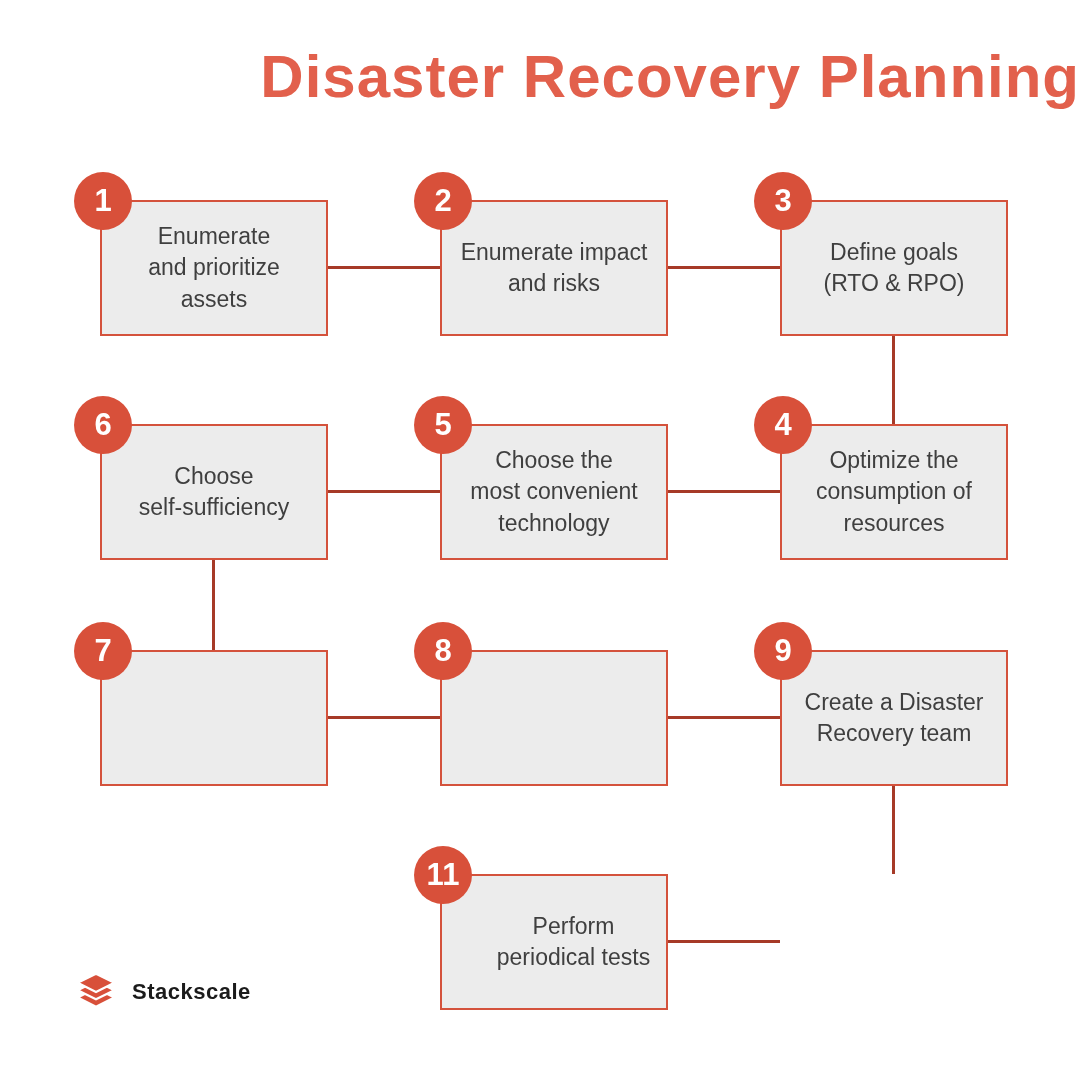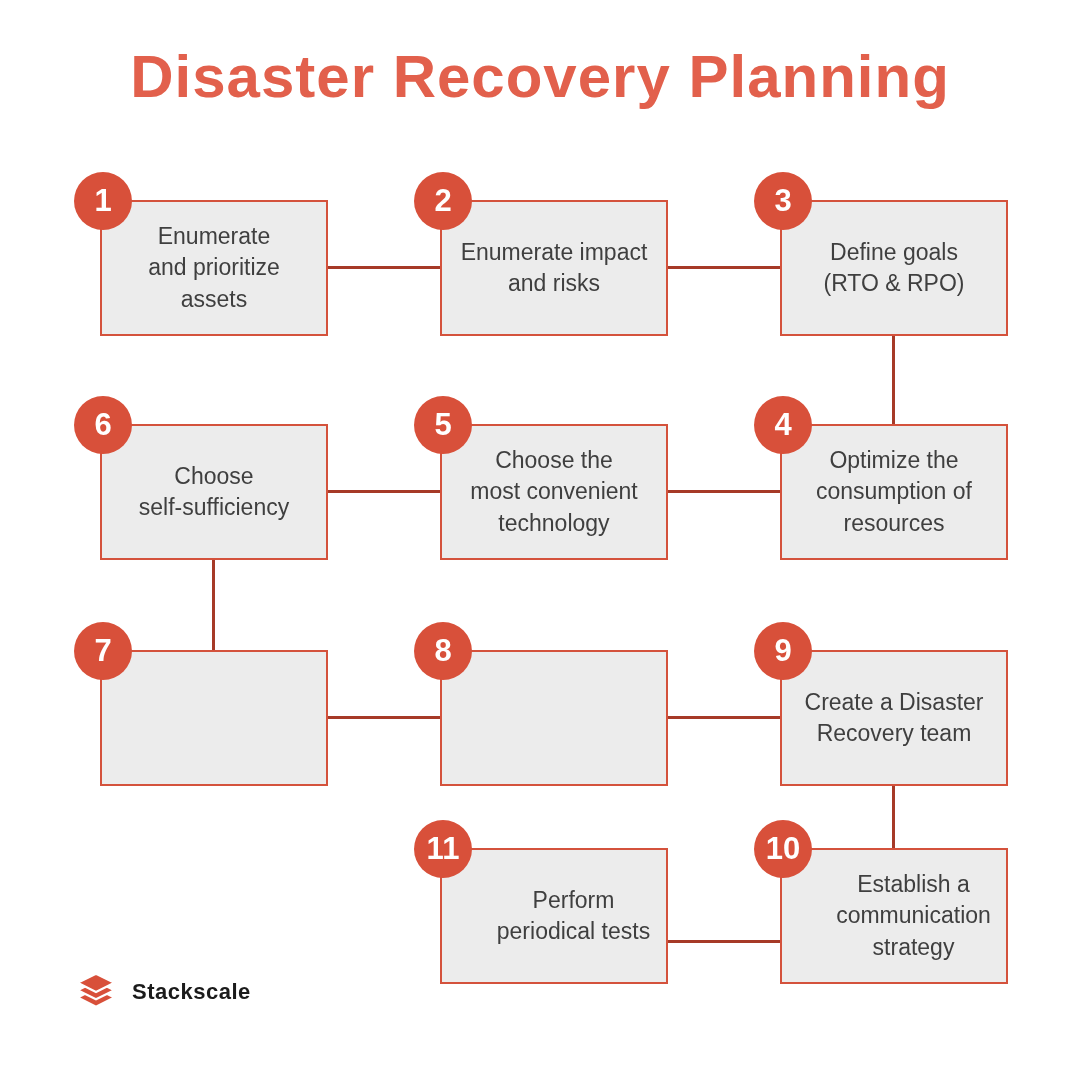--- a/index.html
+++ b/index.html
@@ -10,21 +10,21 @@
     background: #ffffff;
     font-family: "Liberation Sans", sans-serif;
     overflow: hidden;
   }
 
   .title {
     position: absolute;
     top: 42px;
     left: 0;
     width: 100%;
-    text-align: center;
+    text-align: right;
     font-size: 60px;
     font-weight: bold;
     letter-spacing: 1px;
     color: #e2604c;
   }
 
   
   .step {
     position: absolute;
     width: 228px;
@@ -55,21 +55,21 @@
     color: #ffffff;
     font-size: 31px;
     font-weight: bold;
     display: flex;
     align-items: center;
     justify-content: center;
   }
 
   
   .c1 { left: 100px; }  .c2 { left: 440px; }  .c3 { left: 780px; }
-  .r1 { top: 200px; }   .r2 { top: 424px; }   .r3 { top: 650px; }  .r4 { top: 848px; padding-left: 39px; }
+  .r1 { top: 200px; }   .r2 { top: 424px; }   .r3 { top: 650px; }  .r4 { top: 874px; padding-left: 39px; }
 
   
   .conn { position: absolute; background: #a63a28; }
   .h { height: 3px; width: 112px; }
   .v { width: 3px; }
   .h12 { left: 328px; top: 266px; }
   .h23 { left: 668px; top: 266px; }
   .v34 { left: 892px; top: 336px; height: 88px; }
   .h45 { left: 668px; top: 490px; }
   .h56 { left: 328px; top: 490px; }
@@ -153,26 +153,20 @@
   </div>
   <div class="step c2 r3">
     <span class="badge">8</span>
   </div>
   <div class="step c3 r3">
     <span class="badge">9</span>
     <span class="label">Create a Disaster
 Recovery team</span>
   </div>
 
-  <div class="step c3 r4">
-    <span class="badge">10</span>
-    <span class="label">Establish a
-communication
-strategy</span>
-  </div>
   <div class="step c2 r4">
     <span class="badge">11</span>
     <span class="label">Perform
 periodical tests</span>
   </div>
 
   <div class="brand">
     <span style="display:flex;">
       <svg viewBox="0 0 48 48" width="44" height="44" aria-hidden="true">
         <g fill="#d8503a" stroke="#ffffff" stroke-width="2.5">

